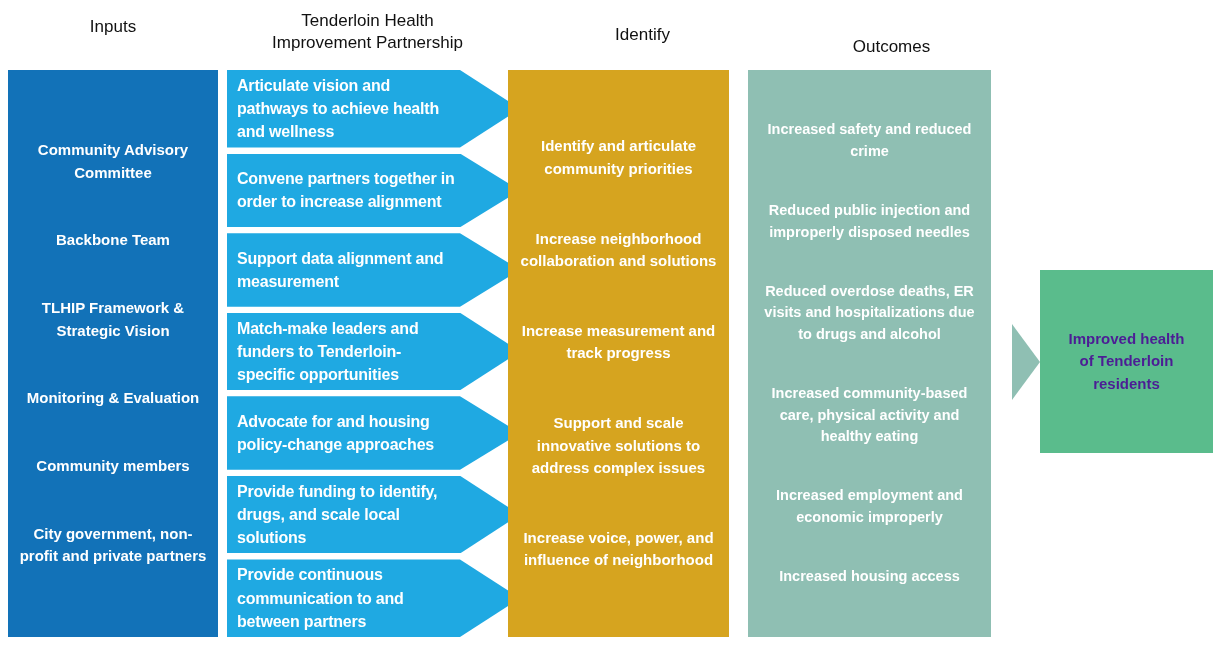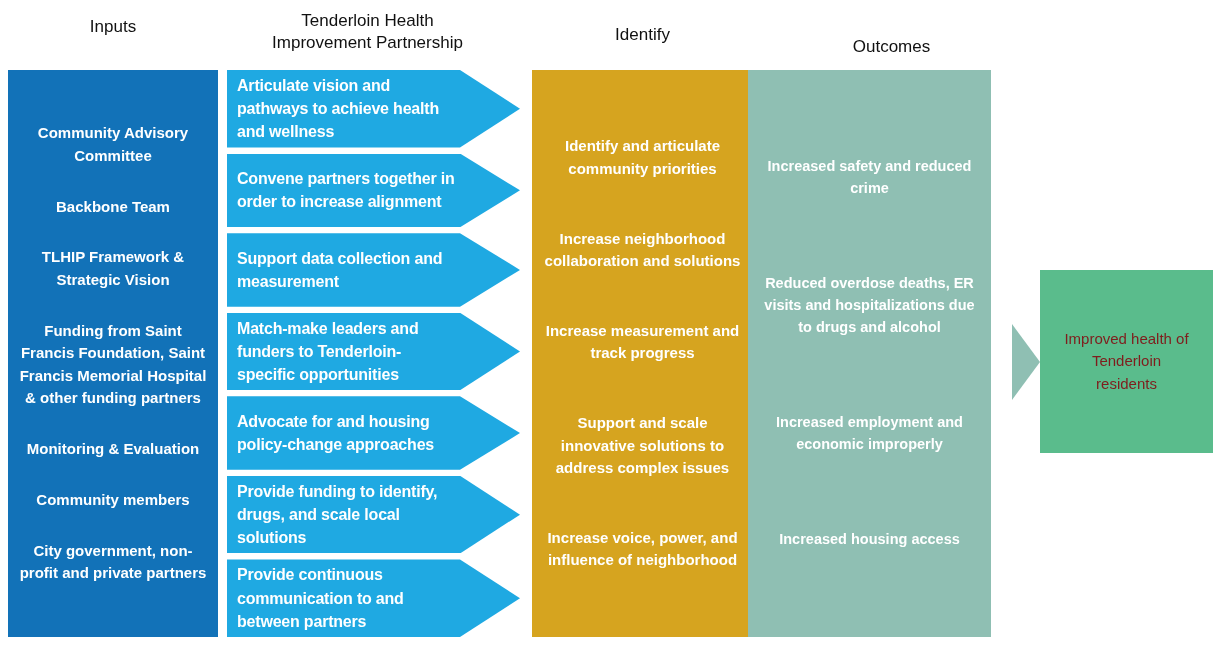--- a/index.html
+++ b/index.html
@@ -32,21 +32,21 @@
     display: flex;
     flex-direction: column;
     justify-content: space-evenly;
     color: #ffffff;
     font-weight: bold;
     font-size: 15px;
     line-height: 1.5;
     text-align: center;
   }
   #inputs-box   { left: 8px;   width: 210px; background: #1272B8; padding: 24px 8px;  }
-  #results-box  { left: 532px; width: 221px; background: #D6A41F; padding: 18px 10px; }
+  #results-box  { left: 508px; width: 221px; background: #D6A41F; padding: 18px 10px; }
   #outcomes-box { left: 748px; width: 243px; background: #8FBFB3; padding: 12px 10px; font-size: 14.5px; }
 
   .arrows {
     position: absolute;
     left: 227px;
     top: 70px;
     width: 293px;
     height: 567px;
     display: flex;
     flex-direction: column;
@@ -78,22 +78,22 @@
     border-bottom: 38px solid transparent;
     border-left: 28px solid #8FBFB3;
   }
   #impact-box {
     position: absolute;
     left: 1040px;
     top: 270px;
     width: 173px;
     height: 183px;
     background: #5ABC8C;
-    color: #7f1d1d;
-    font-weight: normal;
+    color: #4c1d95;
+    font-weight: bold;
     font-size: 15px;
     line-height: 1.5;
     display: flex;
     align-items: center;
     justify-content: center;
     text-align: center;
     box-sizing: border-box;
     padding: 8px 20px;
   }
 </style>
@@ -104,35 +104,34 @@
 
   <div class="col-header" id="header-inputs">Inputs</div>
   <div class="col-header" id="header-partnership">Tenderloin Health Improvement Partnership</div>
   <div class="col-header" id="header-results">Identify</div>
   <div class="col-header" id="header-outcomes">Outcomes</div>
 
   <div class="stack-box" id="inputs-box">
     <div>Community Advisory Committee</div>
     <div>Backbone Team</div>
     <div>TLHIP Framework &amp; Strategic Vision</div>
-    <div>Funding from Saint Francis Foundation, Saint Francis Memorial Hospital &amp; other funding partners</div>
     <div>Monitoring &amp; Evaluation</div>
     <div>Community members</div>
     <div>City government, non-profit and private partners</div>
   </div>
 
   <div class="arrows">
     <div class="arrow">
         <span>Articulate vision and pathways to achieve health and wellness</span>
       </div>
     <div class="arrow">
         <span>Convene partners together in order to increase alignment</span>
       </div>
     <div class="arrow">
-        <span>Support data collection and measurement</span>
+        <span>Support data alignment and measurement</span>
       </div>
     <div class="arrow">
         <span>Match-make leaders and funders to Tenderloin-specific opportunities</span>
       </div>
     <div class="arrow">
         <span>Advocate for and housing policy-change approaches</span>
       </div>
     <div class="arrow">
         <span>Provide funding to identify, drugs, and scale local solutions</span>
       </div>
@@ -144,21 +143,23 @@
   <div class="stack-box" id="results-box">
     <div>Identify and articulate community priorities</div>
     <div>Increase neighborhood collaboration and solutions</div>
     <div>Increase measurement and track progress</div>
     <div>Support and scale innovative solutions to address complex issues</div>
     <div>Increase voice, power, and influence of neighborhood</div>
   </div>
 
   <div class="stack-box" id="outcomes-box">
     <div>Increased safety and reduced crime</div>
+    <div>Reduced public injection and improperly disposed needles</div>
     <div>Reduced overdose deaths, ER visits and hospitalizations due to drugs and alcohol</div>
+    <div>Increased community-based care, physical activity and healthy eating</div>
     <div>Increased employment and economic improperly</div>
     <div>Increased housing access</div>
   </div>
 
   <div class="outcome-tip"></div>
 
   <div id="impact-box">
     <div>Improved health of Tenderloin residents</div>
   </div>
 

